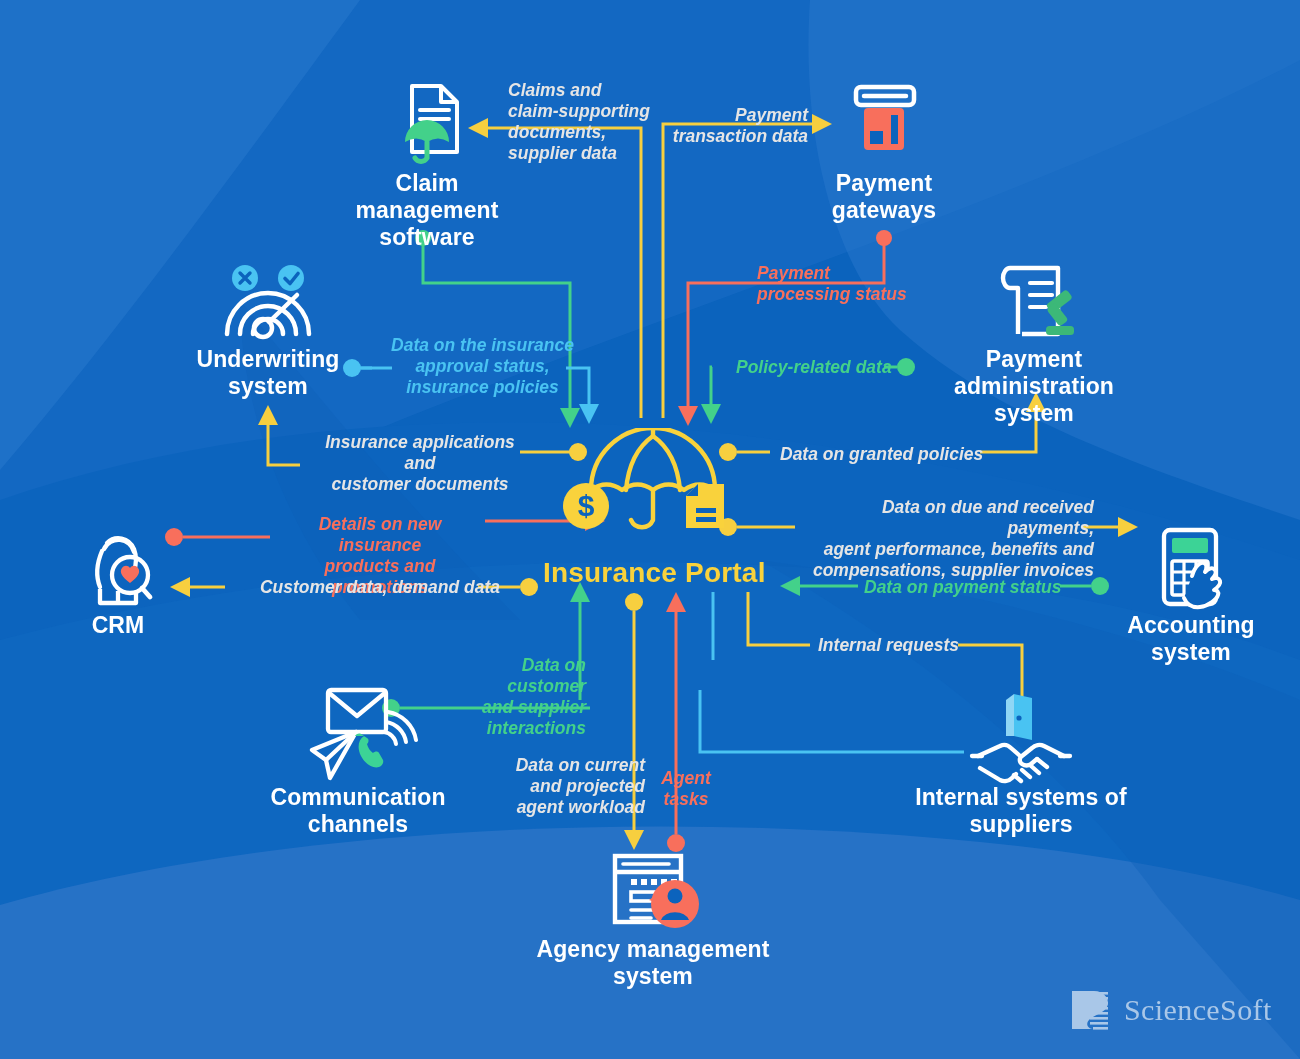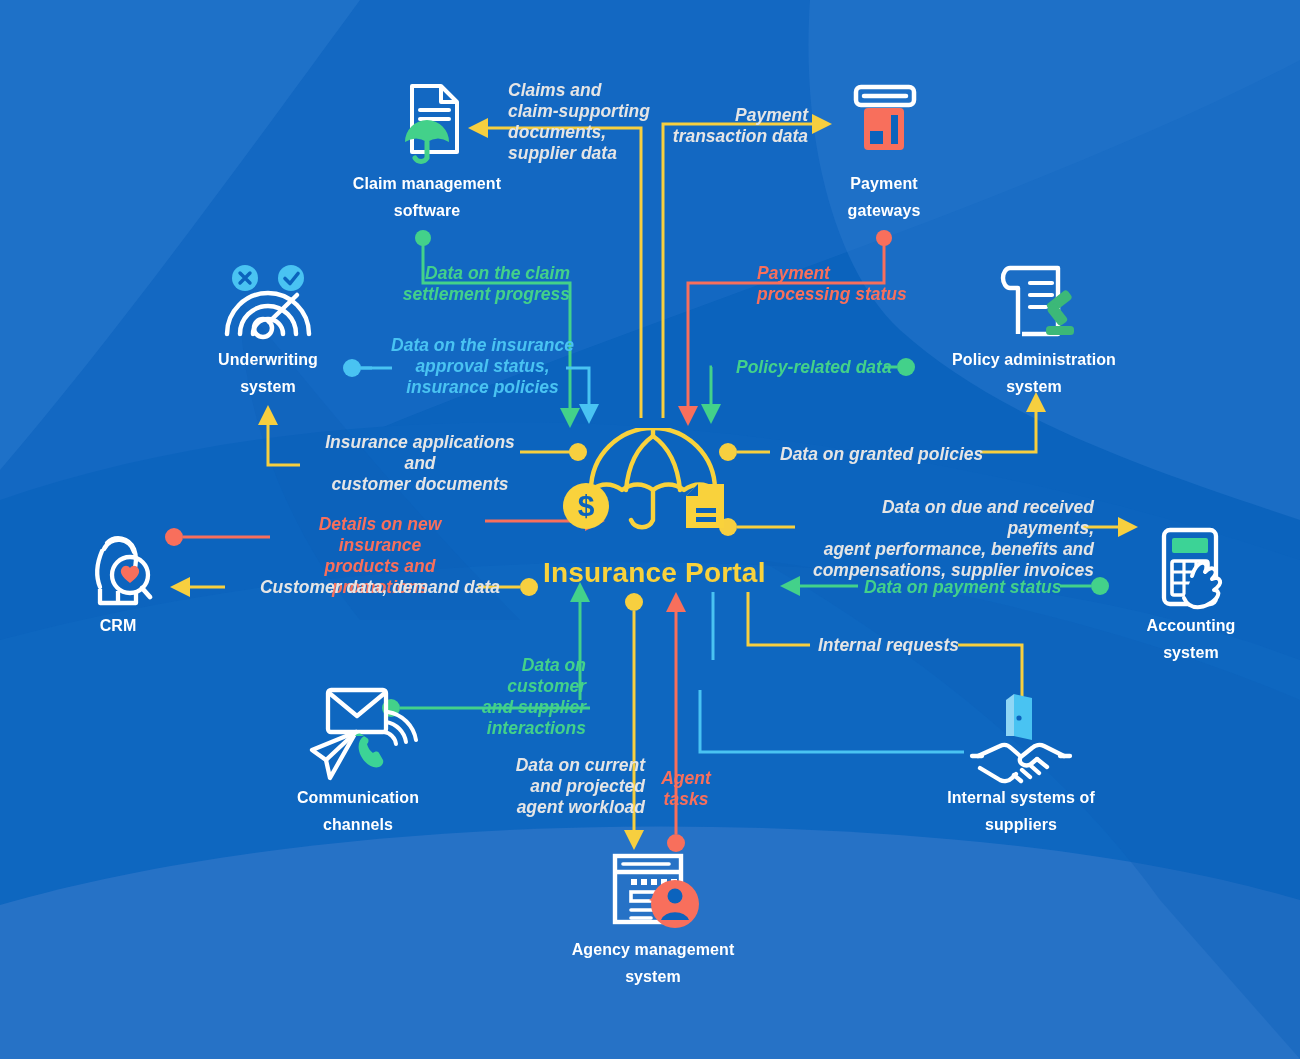--- a/index.html
+++ b/index.html
@@ -7,21 +7,21 @@
     position:relative;
     width:1300px;height:1059px;
     overflow:hidden;
     background:#0b63bd;
     font-family:"Liberation Sans", sans-serif;
   }
   #bg{position:absolute;left:0;top:0;width:1300px;height:1059px;}
   #wires{position:absolute;left:0;top:0;width:1300px;height:1059px;}
   .node{position:absolute;text-align:center;}
   .node-label{
-    color:#ffffff;font-weight:bold;font-size:16px;line-height:27px;
+    color:#ffffff;font-weight:bold;font-size:23px;line-height:27px;
     white-space:pre-line;letter-spacing:.1px;
   }
   .icon-wrap{display:flex;align-items:center;justify-content:center;}
   .lbl{
     position:absolute;font-style:italic;font-weight:bold;
     font-size:17.5px;line-height:21px;white-space:pre-line;
   }
   .lbl.y{color:#e5e5e5;}
   .lbl.g{color:#43d18a;}
   .lbl.c{color:#49c3f2;}
@@ -192,21 +192,21 @@
         <path d="M22,10 L70,10 L70,76 L34,76" fill="none" stroke="#fff" stroke-width="4.4" stroke-linejoin="round"></path>
         <path d="M22,10 a7,10 0 0 0 0,20 L30,30 L30,76" fill="none" stroke="#fff" stroke-width="4.4" stroke-linejoin="round"></path>
         <line x1="42" y1="25" x2="64" y2="25" stroke="#fff" stroke-width="4.2" stroke-linecap="round"></line>
         <line x1="42" y1="37" x2="64" y2="37" stroke="#fff" stroke-width="4.2" stroke-linecap="round"></line>
         <line x1="42" y1="49" x2="58" y2="49" stroke="#fff" stroke-width="4.2" stroke-linecap="round"></line>
         <rect x="58" y="38" width="26" height="11" rx="3.5" transform="rotate(-38 71 43)" fill="#3cb878"></rect>
         <rect x="64" y="46" width="11" height="22" rx="3.5" transform="rotate(-38 69 57)" fill="#3cb878"></rect>
         <rect x="58" y="68" width="28" height="9" rx="3.5" fill="#3cb878"></rect>
       </svg>
     </div>
-    <div class="node-label">Policy administration
+    <div class="node-label">Payment administration
 system</div>
   </div>
 
   <div class="node" style="left:38px;top:522px;width:160px;">
     <div class="icon-wrap" style="height:90px;">
       <svg width="88" height="88" viewBox="0 0 88 88">
         <path d="M30,26 a16,16 0 0 1 30,3" fill="none" stroke="#fff" stroke-width="4.3" stroke-linecap="round"></path>
         <path d="M28,28 c-6,14 -6,26 -2,36" fill="none" stroke="#fff" stroke-width="4.3" stroke-linecap="round"></path>
         <path d="M33,20 c8,-8 22,-6 27,6 c3,8 2,16 0,22" fill="none" stroke="#fff" stroke-width="4.3" stroke-linecap="round"></path>
         <path d="M26,66 L26,80 L62,80 L62,68" fill="none" stroke="#fff" stroke-width="4.3" stroke-linejoin="round"></path>
@@ -317,22 +317,20 @@
     </div>
   </div>
   <div class="hub-title" style="left:543px;top:557px;">Insurance Portal</div>
 
   <div class="lbl y" style="left:508px;top:80px;width:160px;text-align:left;">Claims and
 claim-supporting
 documents,
 supplier data</div>
   <div class="lbl y" style="left:663px;top:105px;width:145px;text-align:right;">Payment
 transaction data</div>
-  <div class="lbl g" style="left:390px;top:263px;width:180px;text-align:right;">Data on the claim
-settlement progress</div>
   <div class="lbl r" style="left:757px;top:263px;width:155px;text-align:left;">Payment
 processing status</div>
   <div class="lbl c" style="left:385px;top:335px;width:195px;text-align:center;">Data on the insurance
 approval status,
 insurance policies</div>
   <div class="lbl g" style="left:736px;top:357px;width:170px;text-align:left;">Policy-related data</div>
   <div class="lbl y" style="left:308px;top:432px;width:224px;text-align:center;">Insurance applications and
 customer documents</div>
   <div class="lbl y" style="left:780px;top:444px;width:210px;text-align:left;">Data on granted policies</div>
   <div class="lbl r" style="left:275px;top:514px;width:210px;text-align:center;">Details on new insurance
@@ -345,14 +343,30 @@
   <div class="lbl g" style="left:440px;top:655px;width:146px;text-align:right;">Data on customer
 and supplier
 interactions</div>
   <div class="lbl y" style="left:818px;top:635px;width:160px;text-align:left;">Internal requests</div>
   <div class="lbl y" style="left:515px;top:755px;width:130px;text-align:right;">Data on current
 and projected
 agent workload</div>
   <div class="lbl r" style="left:660px;top:768px;width:52px;text-align:center;">Agent
 tasks</div>
 
+  <div id="logo" style="left:1068px;top:988px;">
+    <svg class="mark" viewBox="0 0 44 44">
+      <path d="M4,3 L26,3 C36,3 40,10 40,15 C40,24 28,26 22,31 C17,35 19,41 26,41 L4,41 Z" fill="#a9c7e8"></path>
+      <g fill="#a9c7e8">
+        <rect x="26" y="4" width="14" height="2.6"></rect>
+          <rect x="28" y="9" width="12" height="2.6"></rect>
+        <rect x="29" y="14" width="11" height="2.6"></rect>
+          <rect x="27" y="19" width="13" height="2.6"></rect>
+        <rect x="24" y="24" width="16" height="2.6"></rect>
+          <rect x="22" y="29" width="18" height="2.6"></rect>
+        <rect x="22" y="34" width="18" height="2.6"></rect>
+          <rect x="25" y="39" width="15" height="2.6"></rect>
+      </g>
+    </svg>
+    <div class="wordmark">ScienceSoft</div>
+  </div>
 
 </div>
 
 </body></html>

